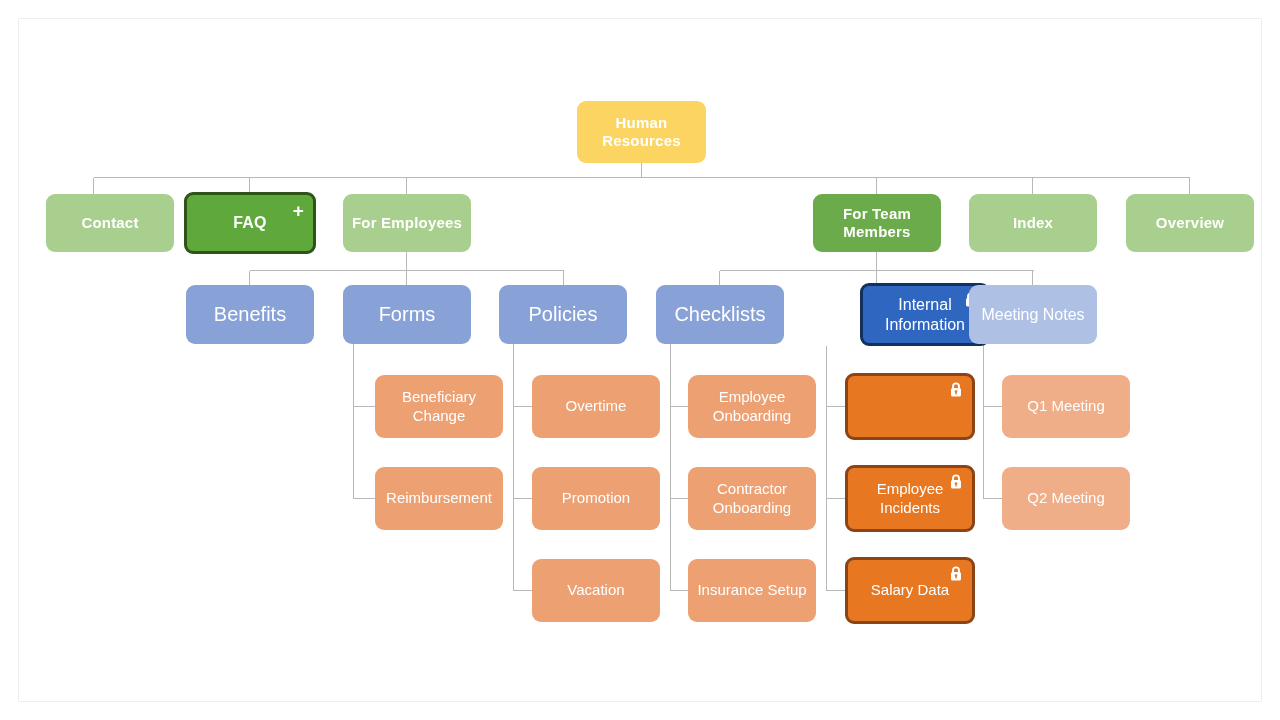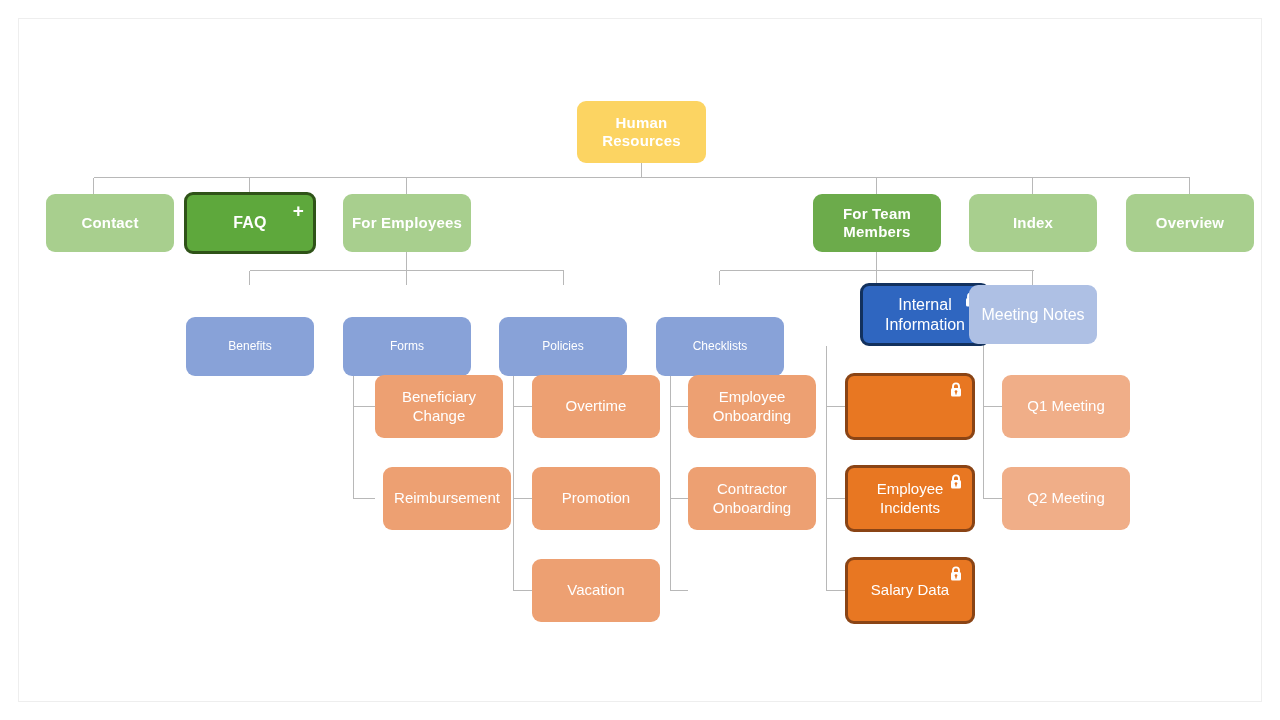--- a/index.html
+++ b/index.html
@@ -54,21 +54,21 @@
     font-weight: bold;
     font-size: 15px;
     letter-spacing: .2px;
   }
   
   .n-green-light { background: #a8cf8e; font-weight: bold; font-size: 15px; letter-spacing:.2px; }
   .n-green-mid   { background: #6cab4b; font-weight: bold; font-size: 15px; letter-spacing:.2px; }
   .n-green-sel   { background: #5ea83c; font-weight: bold; font-size: 16px; letter-spacing:.2px;
                    border: 3px solid #2f5318; }
   
-  .n-blue       { background: #88a2d8; font-size: 12px; font-weight: 400; margin-top: 32px; }
+  .n-blue       { background: #88a2d8; font-size: 20px; font-weight: 400; }
   .n-blue-light { background: #aec0e4; font-size: 16px; font-weight: 400; }
   .n-blue-sel   { background: #2f66c0; font-size: 16px; font-weight: 400;
                   border: 3px solid #12315e; margin-left: 48px; }
   
   .n-orange       { background: #eda072; font-size: 15px; font-weight: 400; }
   .n-orange-light { background: #f0ae88; font-size: 15px; font-weight: 400; }
   .n-orange-sel   { background: #e87722; font-size: 15px; font-weight: 400;
                     border: 3px solid #8a4415; }
 
   .badge-plus {
@@ -198,40 +198,43 @@
     </svg>
   </div>
 
   <div class="node n-blue-light" style="left:969px; top:285px; width:128px; height:59px;">
     <span class="lbl">Meeting Notes</span>
   </div>
 
   <div class="node n-orange" style="left:375px; top:375px; width:128px; height:63px;">
     <span class="lbl">Beneficiary Change</span>
   </div>
-  <div class="node n-orange" style="left:375px; top:467px; width:128px; height:63px;margin-left:8px;">
+  <div class="node n-orange" style="left:375px; top:467px; width:128px; height:63px;">
     <span class="lbl">Reimbursement</span>
   </div>
 
   <div class="node n-orange" style="left:532px; top:375px; width:128px; height:63px;">
     <span class="lbl">Overtime</span>
   </div>
   <div class="node n-orange" style="left:532px; top:467px; width:128px; height:63px;">
     <span class="lbl">Promotion</span>
   </div>
   <div class="node n-orange" style="left:532px; top:559px; width:128px; height:63px;">
     <span class="lbl">Vacation</span>
   </div>
 
   <div class="node n-orange" style="left:688px; top:375px; width:128px; height:63px;border-radius:10px;">
     <span class="lbl">Employee Onboarding</span>
   </div>
   <div class="node n-orange" style="left:688px; top:467px; width:128px; height:63px;">
     <span class="lbl">Contractor Onboarding</span>
   </div>
+  <div class="node n-orange" style="left:688px; top:559px; width:128px; height:63px;">
+    <span class="lbl">Insurance Setup</span>
+  </div>
 
   <div class="node n-orange-sel" style="left:845px; top:373px; width:130px; height:67px;">
     <svg class="badge-lock" viewBox="0 0 14 16">
       <path d="M4 6.4V4.4a3 3 0 0 1 6 0v2" fill="none" stroke="#ffffff" stroke-width="1.9"></path>
       <rect x="2" y="6" width="10" height="8.6" rx="1.6" fill="#ffffff"></rect>
       <circle cx="7" cy="9.6" r="1.35" fill="#e87722"></circle>
       <rect x="6.35" y="9.6" width="1.3" height="2.9" fill="#e87722"></rect>
     </svg>
   </div>
   <div class="node n-orange-sel" style="left:845px; top:465px; width:130px; height:67px;">

